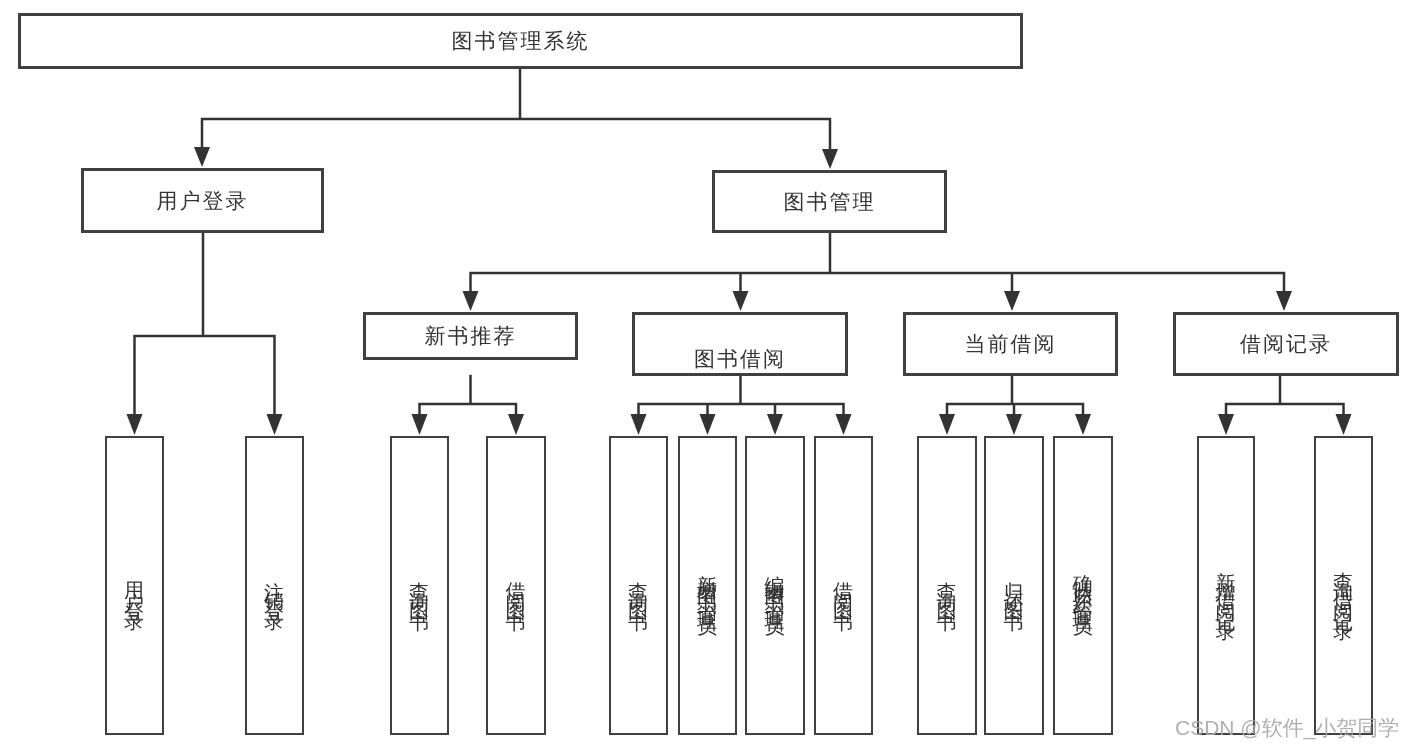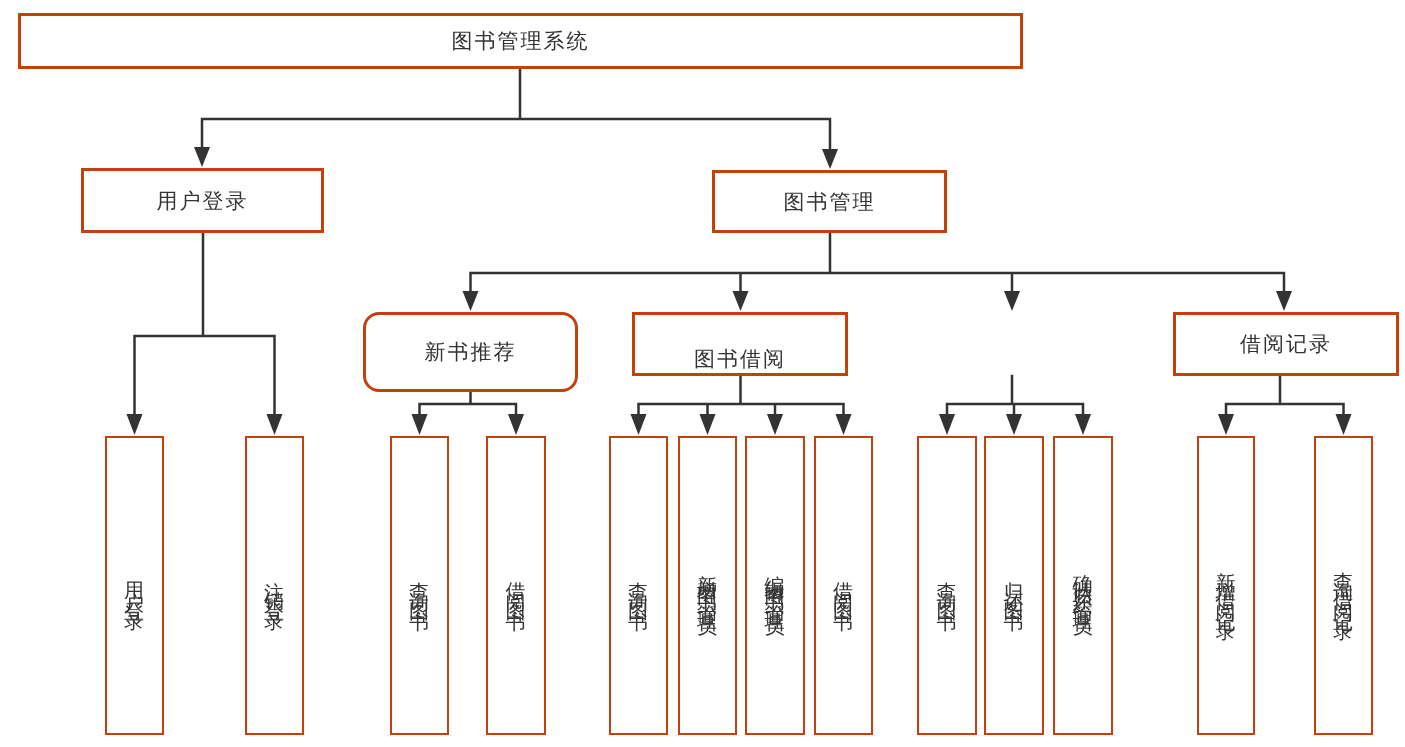--- a/index.html
+++ b/index.html
@@ -1,19 +1,19 @@
 <!DOCTYPE html>
 <html><head>
 <meta charset="utf-8">
 <style>
   html,body{margin:0;padding:0;background:#ffffff;}
   .stage{position:relative;width:1405px;height:747px;background:#ffffff;overflow:hidden;
          font-family:"Liberation Sans","DejaVu Sans",sans-serif;}
   .wires{position:absolute;left:0;top:0;pointer-events:none;}
-  .node{position:absolute;background:#ffffff;border:3px solid #c2410c;box-sizing:border-box;
+  .node{position:absolute;background:#ffffff;border:3px solid #404040;box-sizing:border-box;
         display:flex;align-items:center;justify-content:center;color:#333333;}
   .node.leaf{border-width:2.5px;}
   .hlabel{font-size:21px;letter-spacing:2px;white-space:nowrap;}
   .vlabel{writing-mode:vertical-rl;text-orientation:mixed;font-size:20px;letter-spacing:10px;
           line-height:1;white-space:nowrap;}
   .vlabel.tight{letter-spacing:6px;}
   .watermark{position:absolute;left:1175px;top:714px;font-size:21px;color:rgba(168,168,168,0.92);
              white-space:nowrap;z-index:5;}
 </style>
 </head>
@@ -61,25 +61,28 @@
     <span class="hlabel">图书管理系统</span>
   </div>
 
   <div class="node" style="left:81px;top:168px;width:243px;height:65px;">
     <span class="hlabel">用户登录</span>
   </div>
   <div class="node" style="left:712px;top:170px;width:235px;height:63px;">
     <span class="hlabel">图书管理</span>
   </div>
 
-  <div class="node" style="left:363px;top:312px;width:215px;height:80px;border-radius:16px;">
+  <div class="node" style="left:363px;top:312px;width:215px;height:48px;">
     <span class="hlabel">新书推荐</span>
   </div>
   <div class="node" style="left:632px;top:312px;width:216px;height:64px;align-items:flex-end;">
     <span class="hlabel">图书借阅</span>
+  </div>
+  <div class="node" style="left:903px;top:312px;width:215px;height:64px;">
+    <span class="hlabel">当前借阅</span>
   </div>
   <div class="node" style="left:1173px;top:312px;width:226px;height:64px;">
     <span class="hlabel">借阅记录</span>
   </div>
 
   <div class="node leaf" style="left:105px;top:436px;width:59px;height:299px;">
     <span class="vlabel">用户登录</span>
   </div>
   <div class="node leaf" style="left:245px;top:436px;width:59px;height:299px;">
     <span class="vlabel">注销登录</span>
@@ -115,14 +118,15 @@
     <span class="vlabel tight">确认归还（管理员）</span>
   </div>
 
   <div class="node leaf" style="left:1197px;top:436px;width:58px;height:299px;">
     <span class="vlabel">新增借阅记录</span>
   </div>
   <div class="node leaf" style="left:1314px;top:436px;width:59px;height:299px;">
     <span class="vlabel">查询借阅记录</span>
   </div>
 
+  <div class="watermark">CSDN @软件_小贺同学</div>
 
 </div>
 
 </body></html>

